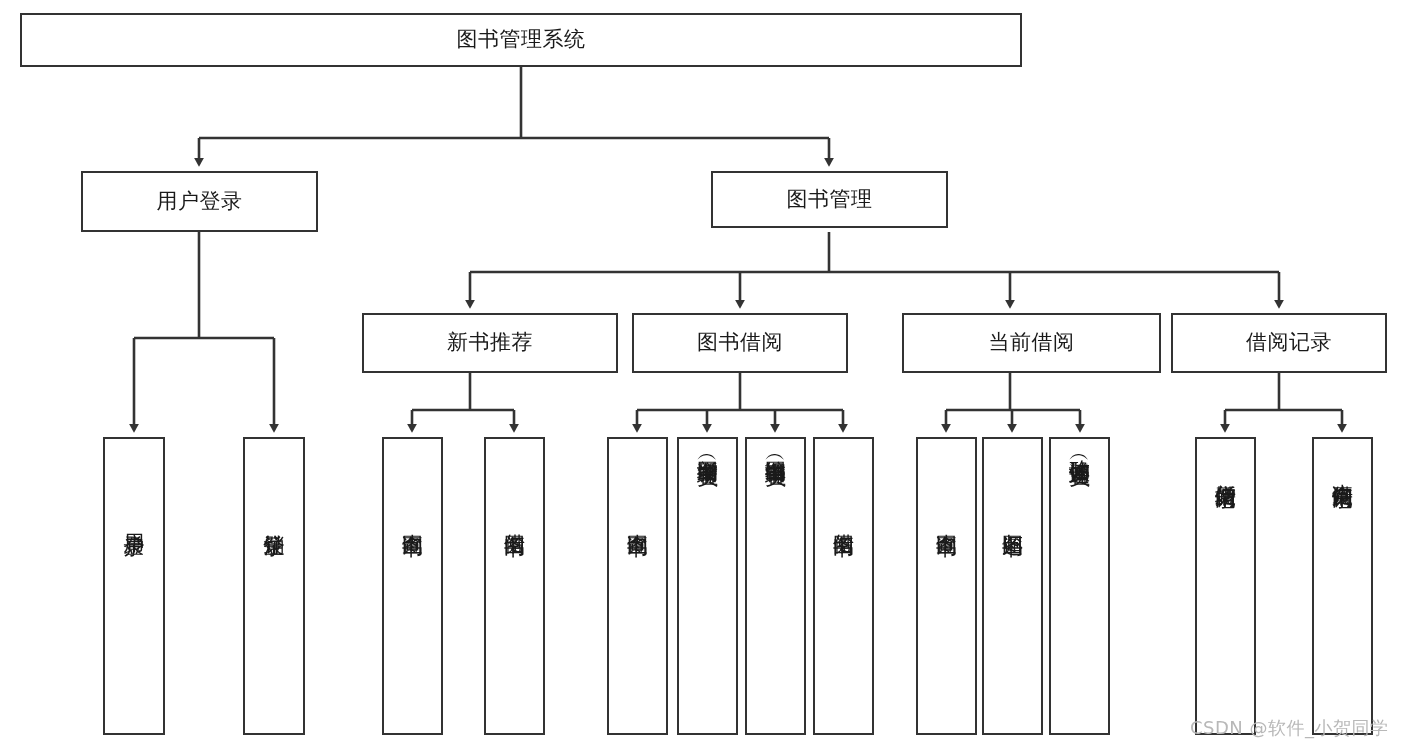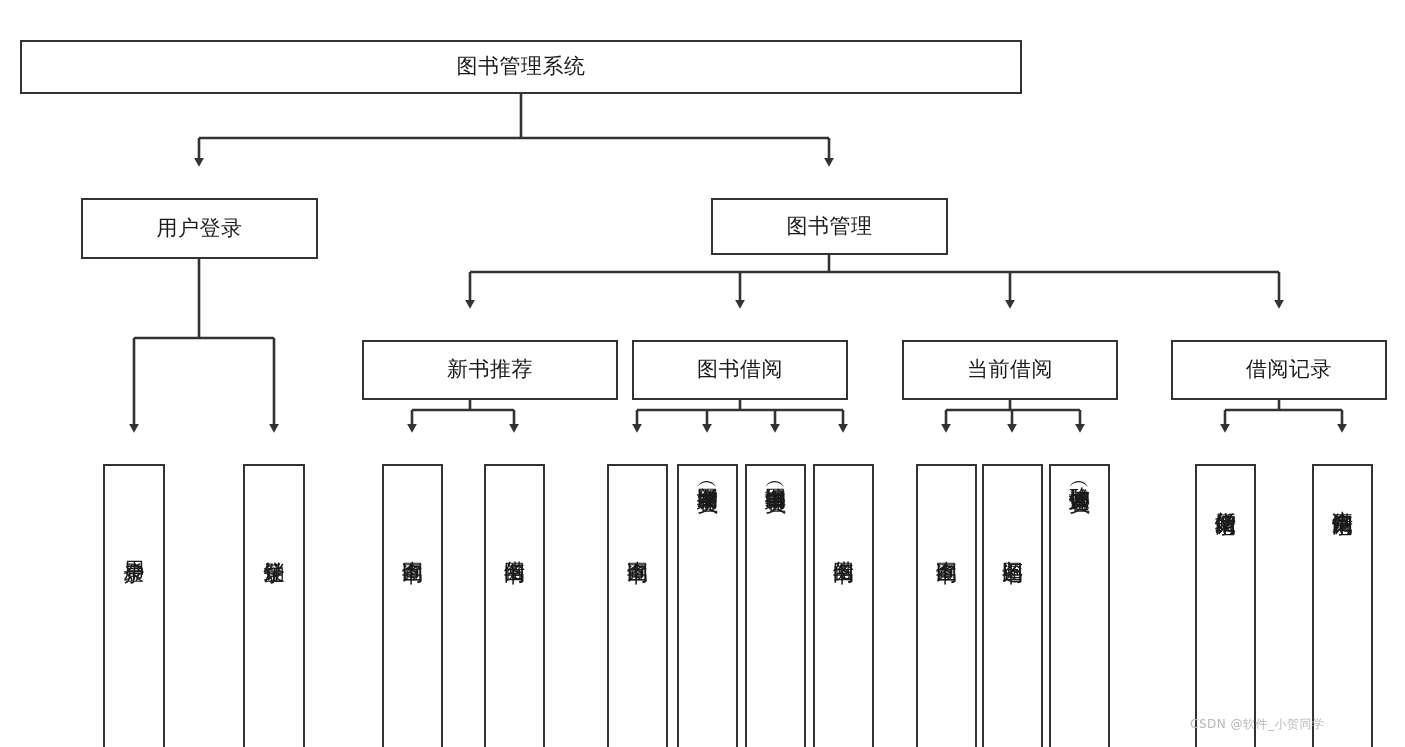--- a/index.html
+++ b/index.html
@@ -27,21 +27,20 @@
   }
   .node {
     position: absolute;
     box-sizing: border-box;
     border: 2.5px solid #333333;
     background: #ffffff;
     display: flex;
     align-items: center;
     justify-content: center;
     color: #1a1a1a;
-    margin-top: 27px;
   }
   .node .label {
     font-size: 21px;
     line-height: 1.12;
     letter-spacing: 0.5px;
     white-space: nowrap;
   }
   .node.vertical {
     align-items: flex-start;
     justify-content: center;
@@ -58,21 +57,21 @@
   .node.vertical.mid .label {
     margin-top: 74px;
   }
   .node.vertical.mid3 .label {
     margin-top: 24px;
   }
   #watermark {
     position: absolute;
     left: 1190px;
     top: 716px;
-    font-size: 12px;
+    font-size: 18px;
     color: #b8b8b8;
     white-space: nowrap;
     letter-spacing: 0.5px;
   }
 </style>
 </head>
 <body>
 
 <div id="canvas">
 
@@ -136,21 +135,21 @@
   <div class="node" style="left:711px; top:171px; width:237px; height:57px;">
     <span class="label">图书管理</span>
   </div>
 
   <div class="node" style="left:362px; top:313px; width:256px; height:60px;">
     <span class="label">新书推荐</span>
   </div>
   <div class="node" style="left:632px; top:313px; width:216px; height:60px;">
     <span class="label">图书借阅</span>
   </div>
-  <div class="node" style="left:902px; top:313px; width:216px; height:60px;">
+  <div class="node" style="left:902px; top:313px; width:259px; height:60px;">
     <span class="label">当前借阅</span>
   </div>
   <div class="node" style="left:1171px; top:313px; width:216px; height:60px;padding-left:20px;">
     <span class="label">借阅记录</span>
   </div>
 
   <div class="node vertical mid" style="left:103px; top:437px; width:62px; height:298px;">
     <span class="label">用户登录</span>
   </div>
   <div class="node vertical mid" style="left:243px; top:437px; width:62px; height:298px;">

